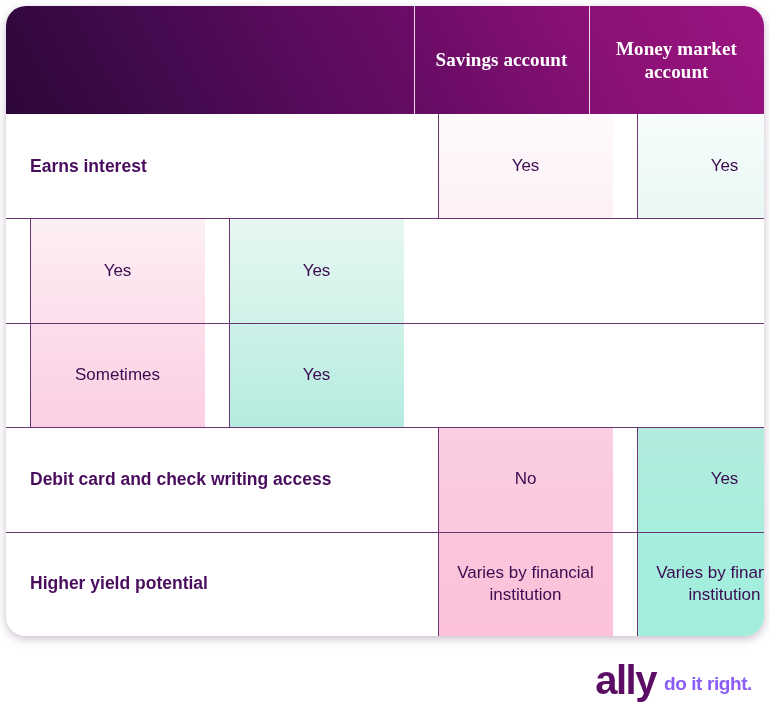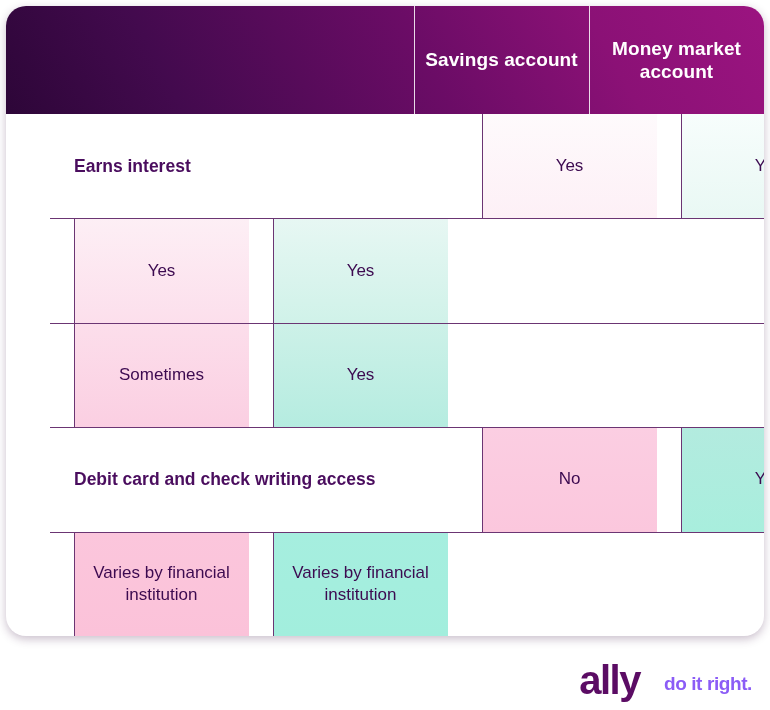--- a/index.html
+++ b/index.html
@@ -40,20 +40,21 @@
     flex-direction: column;
   }
 
   
   .thead {
     display: flex;
     height: 108px;
     flex: 0 0 108px;
     background: linear-gradient(62deg, #2d0638 0%, #430a4e 22%, #6b0c66 55%, #8b1176 78%, #9b1480 100%);
     position: relative;
+    font-family: Liberation Serif, serif;
   }
 
   .th {
     position: relative;
     display: flex;
     align-items: center;
     justify-content: center;
     text-align: center;
     color: #ffffff;
     font-weight: bold;
@@ -74,21 +75,20 @@
     bottom: 0;
     width: 1px;
     background: rgba(255, 255, 255, 0.85);
   }
 
   
   .tbody {
     flex: 1 1 auto;
     display: flex;
     flex-direction: column;
-    padding-left: 44px;
   }
 
   .tr {
     display: flex;
     flex: 1 1 0;
     position: relative;
   }
 
   .tr + .tr::before {
     content: "";
@@ -163,21 +163,21 @@
   .tr:nth-child(4) .td-teal { background: linear-gradient(180deg, #b3ebdf 0%, #a8eedd 100%); }
   .tr:nth-child(5) .td-teal { background: linear-gradient(180deg, #a6eedf 0%, #a2eedd 100%); }
 
   
   .footer {
     position: absolute;
     right: 18px;
     bottom: 12px;
     display: flex;
     align-items: flex-end;
-    gap: 24px;
+    gap: 8px;
   }
 
   .logo-ally {
     font-size: 40px;
     font-weight: bold;
     color: #5b0c64;
     letter-spacing: -1.5px;
     line-height: 0.9;
   }
 
@@ -226,20 +226,23 @@
 
         <div class="tr">
           <div class="td td-label">
             <span><b>Debit card and check writing access</b><span class="note"></span></span>
           </div>
           <div class="td td-val td-pink">No</div>
           <div class="td td-val td-teal">Yes</div>
         </div>
 
         <div class="tr">
+          <div class="td td-label">
+            <span><b>Higher yield potential</b><span class="note"></span></span>
+          </div>
           <div class="td td-val td-pink">Varies by financial institution</div>
           <div class="td td-val td-teal">Varies by financial institution</div>
         </div>
 
       </div>
     </div>
   </div>
 
   <div class="footer">
     <span class="logo-ally">ally</span>

